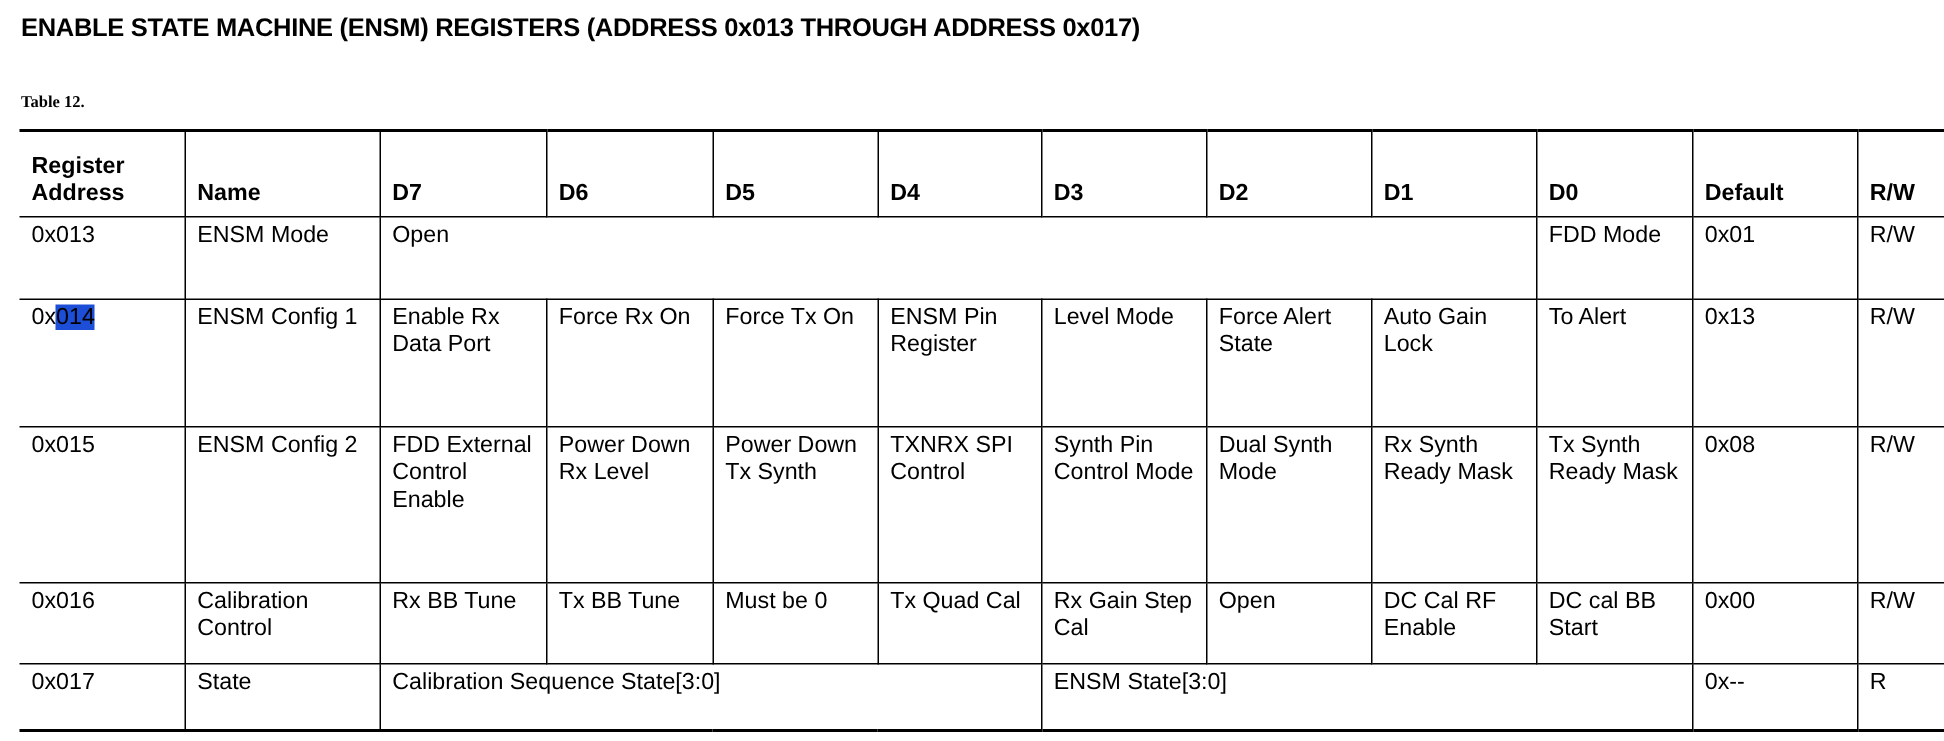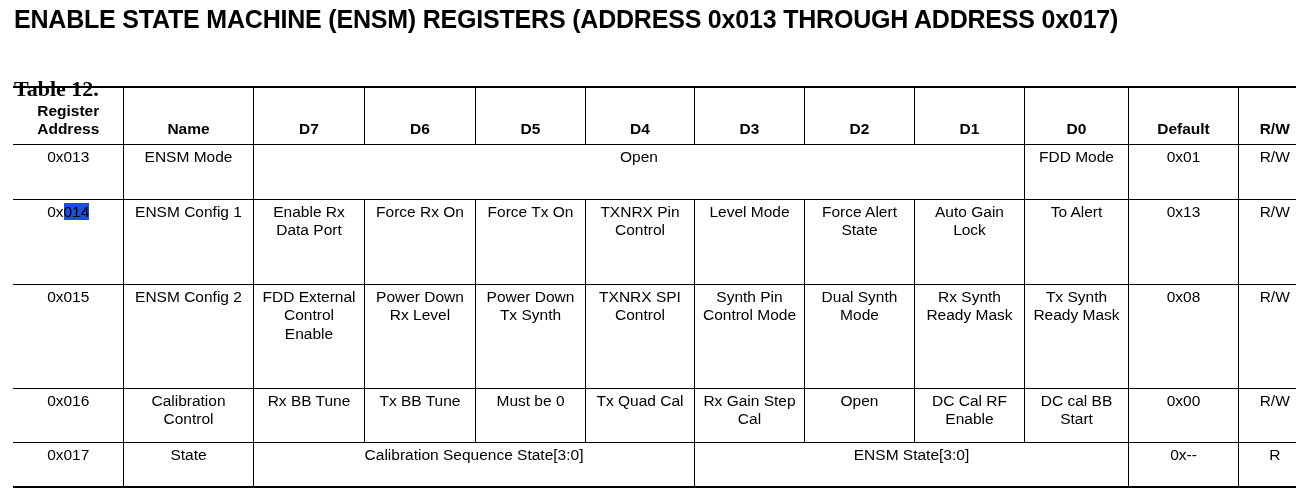--- a/index.html
+++ b/index.html
@@ -19,54 +19,53 @@
     width: 1296px;
     height: 494px;
     box-sizing: border-box;
   }
   .section-title {
     position: absolute;
     left: 14px;
     top: 6px;
     font-family: "Liberation Sans", sans-serif;
     font-weight: bold;
-    font-size: 25px;
+    font-size: 17px;
     letter-spacing: -0.2px;
     line-height: 26px;
     white-space: nowrap;
   }
   .table-caption {
     position: absolute;
     left: 14px;
     top: 58px;
     font-family: "Liberation Serif", serif;
     font-weight: bold;
-    font-size: 22px;
+    font-size: 11px;
     line-height: 20px;
-    margin-top: 21px;
   }
   .tbl-wrap {
     position: absolute;
     left: 13px;
     top: 86px;
     width: 1277px;
   }
   table.reg {
     border-collapse: collapse;
     table-layout: fixed;
     width: 1277px;
     font-size: 15.5px;
     line-height: 18.5px;
   }
   table.reg td, table.reg th {
     border-left: 1.6px solid #000;
     border-right: 1.6px solid #000;
     padding: 3px 7px 4px 8px;
     vertical-align: top;
-    text-align: center;
+    text-align: left;
     font-weight: normal;
     box-sizing: border-box;
   }
   table.reg tr.hrow th {
     border-top: 2.6px solid #000;
     border-bottom: 1.6px solid #000;
     font-weight: bold;
     vertical-align: bottom;
     height: 57px;
     padding-bottom: 5px;
@@ -165,21 +164,21 @@
         </tr>
 
         <tr class="drow r014">
           <td>
             <span>0x</span><span class="hl">014</span>
           </td>
           <td>ENSM Config 1</td>
           <td>Enable Rx Data Port</td>
           <td>Force Rx On</td>
           <td>Force Tx On</td>
-          <td>TXNRX Pin Control</td>
+          <td>ENSM Pin Register</td>
           <td>Level Mode</td>
           <td>Force Alert State</td>
           <td>Auto Gain Lock</td>
           <td>To Alert</td>
           <td>0x13</td>
           <td>R/W</td>
         </tr>
 
         <tr class="drow r015">
           <td>

